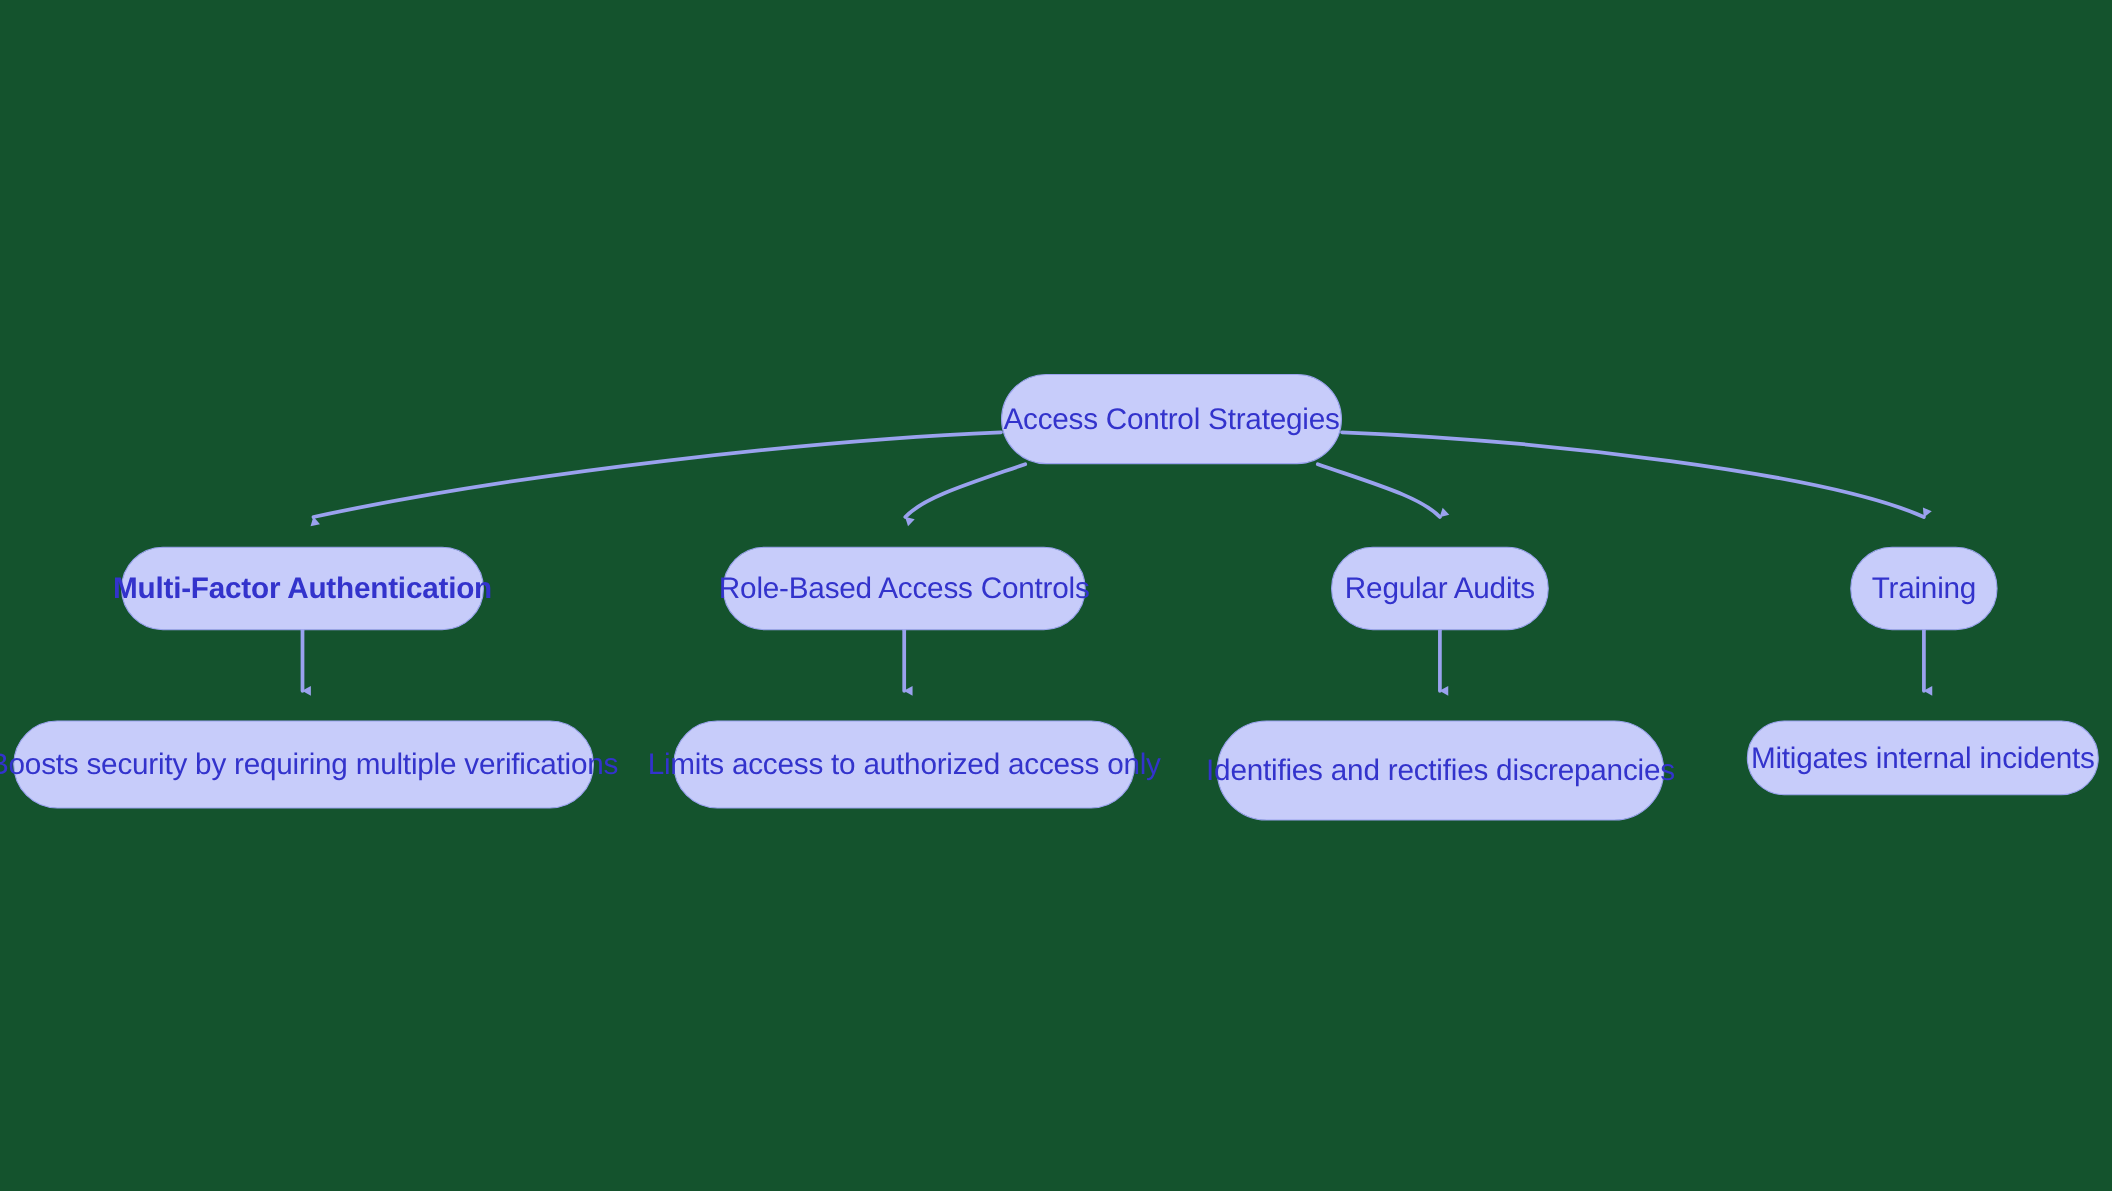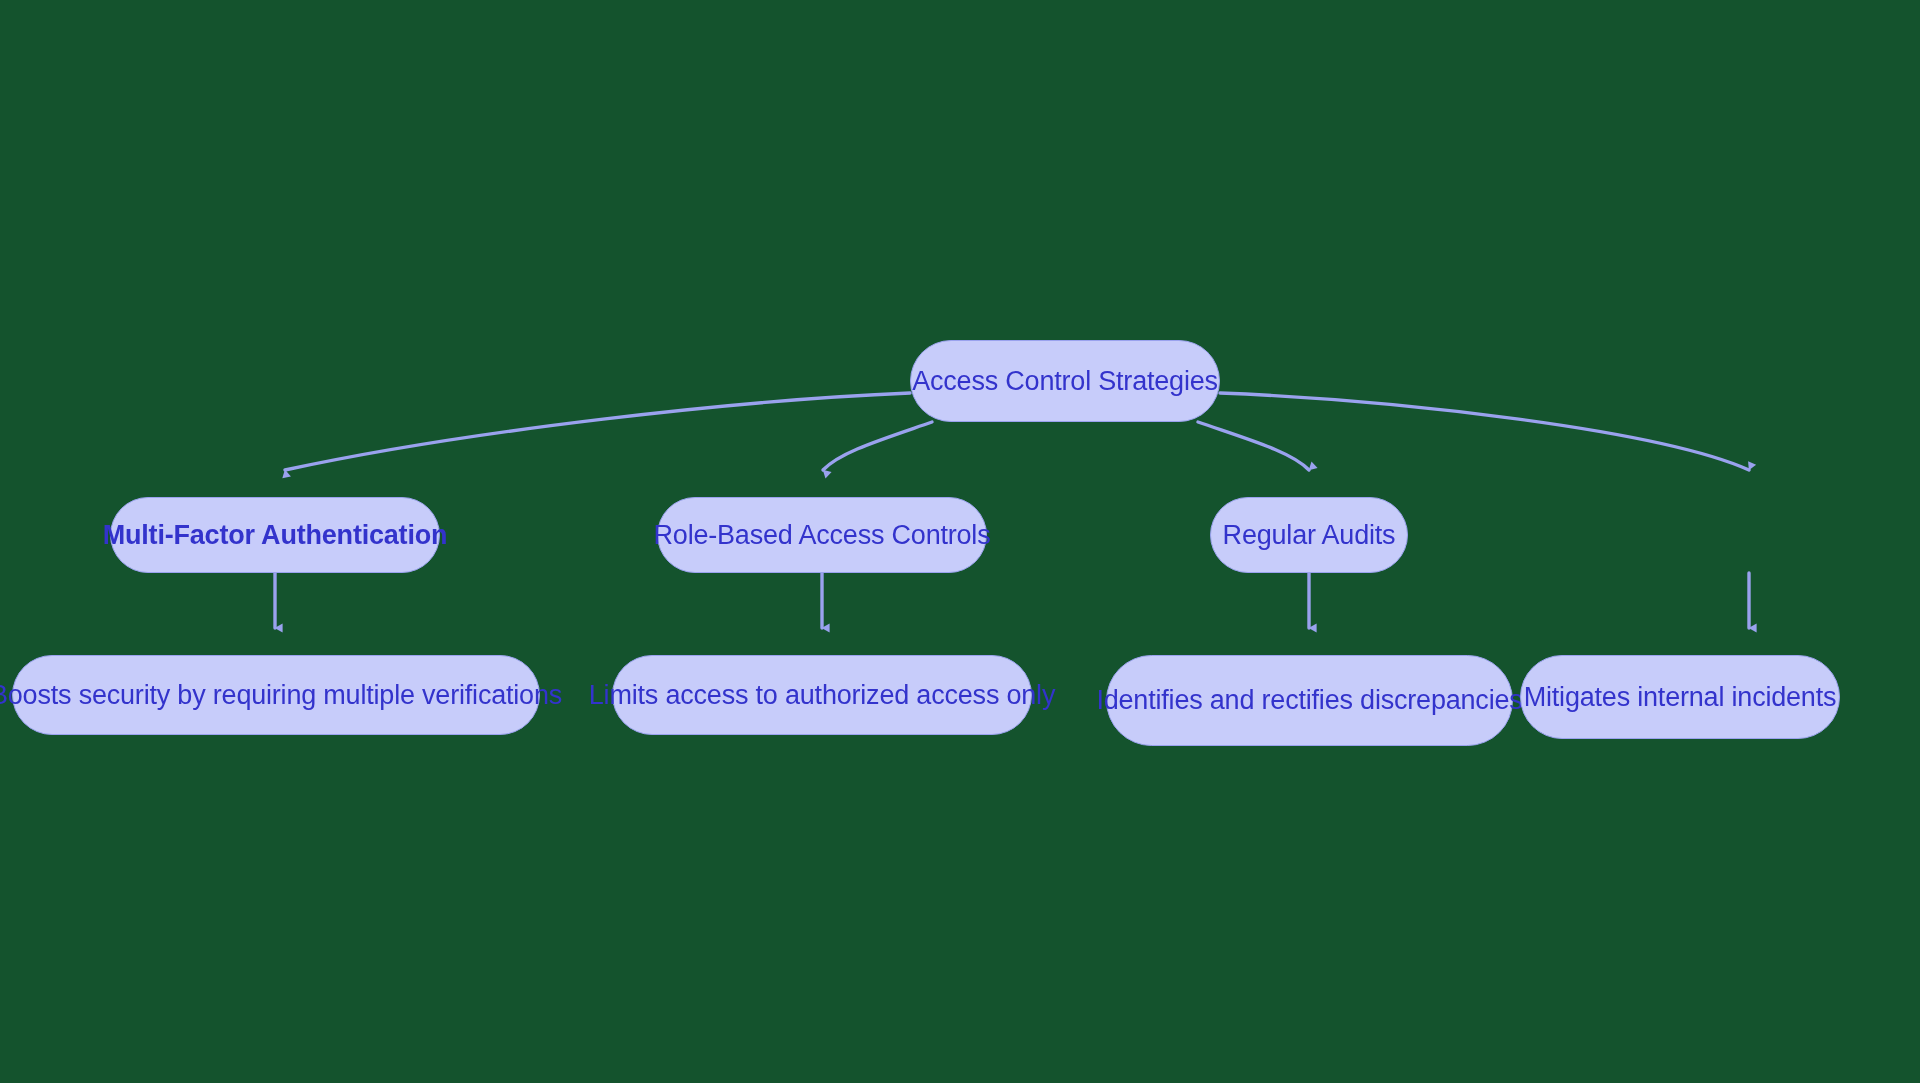--- a/index.html
+++ b/index.html
@@ -86,30 +86,33 @@
   </div>
 
   <div class="flow-node" style="left:657px; top:497px; width:330px; height:76px;">
     <span class="node-label">Role-Based Access Controls</span>
   </div>
 
   <div class="flow-node" style="left:1210px; top:497px; width:198px; height:76px;">
     <span class="node-label">Regular Audits</span>
   </div>
 
+  <div class="flow-node" style="left:1682px; top:497px; width:134px; height:76px;">
+    <span class="node-label">Training</span>
+  </div>
 
   <div class="flow-node" style="left:12px; top:655px; width:528px; height:80px;">
     <span class="node-label">Boosts security by requiring multiple verifications</span>
   </div>
 
   <div class="flow-node" style="left:612px; top:655px; width:420px; height:80px;">
     <span class="node-label">Limits access to authorized access only</span>
   </div>
 
   <div class="flow-node" style="left:1106px; top:655px; width:407px; height:91px;">
     <span class="node-label">Identifies and rectifies discrepancies</span>
   </div>
 
-  <div class="flow-node" style="left:1520px; top:655px; width:320px; height:84px;">
+  <div class="flow-node" style="left:1588px; top:655px; width:320px; height:68px;">
     <span class="node-label">Mitigates internal incidents</span>
   </div>
 
 </div>
 
 </body></html>

